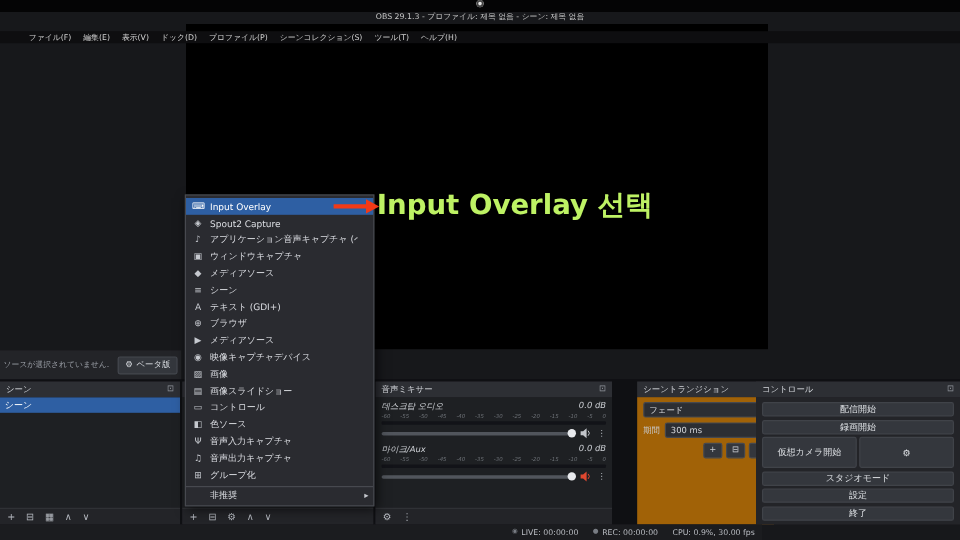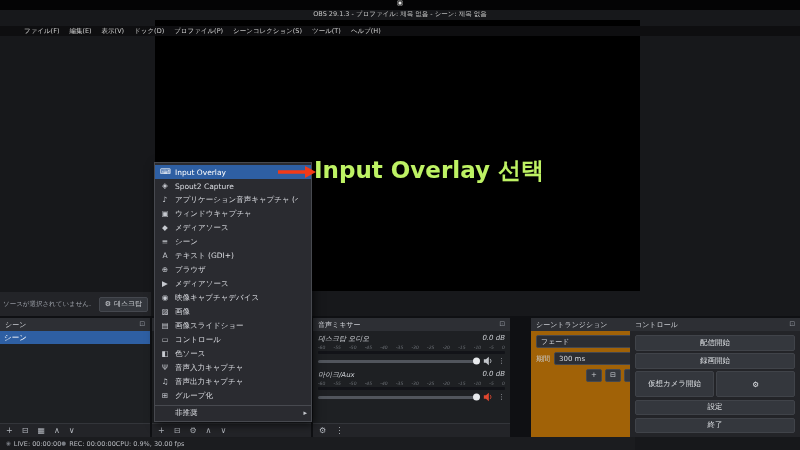--- a/index.html
+++ b/index.html
@@ -80,21 +80,21 @@
   .sq-btn{width:16px;height:13px;background:#34373d;border:1px solid #45484f;border-radius:2px;color:#c9ccd1;font-size:7px;display:flex;align-items:center;justify-content:center;line-height:1;}
 
   
   .controls-body{padding:4px 5px;display:flex;flex-direction:column;gap:2.5px;background:#232428;}
   .ctl-btn{height:26px;background:#34373d;border:1px solid #404349;border-radius:2px;color:#dfe2e6;font-size:7.5px;display:flex;align-items:center;justify-content:center;white-space:nowrap;}
   .vcam-row{display:flex;gap:2px;}
   .vcam-row .ctl-btn{flex:1;}
   .vcam-gear{width:16px;flex:none;}
 
   
-  .statusbar{position:absolute;left:0;top:437px;width:635px;height:13px;background:#1b1c1f;display:flex;align-items:center;padding:0 6px;z-index:5;}
+  .statusbar{position:absolute;left:0;top:437px;width:635px;height:13px;background:#1b1c1f;display:flex;align-items:center;justify-content:flex-end;gap:12px;padding:0 6px;z-index:5;}
   .status-item{display:flex;align-items:center;gap:3px;font-size:6.5px;color:#b9bcc2;white-space:nowrap;}
   .status-dot{font-size:5.5px;color:#787c83;line-height:1;}
 </style>
 </head>
 <body>
 
 <div class="app">
 
   <div class="titlebar">
     <span class="obs-logo"></span>
@@ -119,21 +119,21 @@
 
       <span class="menu-item">ヘルプ(H)</span>
     </div>
 
   <div class="preview-canvas"></div>
 
   <div class="props-bar">
     <span class="props-msg">ソースが選択されていません.</span>
     <span class="props-btn">
       <span>⚙</span>
-      <span>데스크탑</span>
+      <span>ベータ版</span>
     </span>
   </div>
 
   <div class="docks-strip"></div>
 
   <div class="dock scenes-dock">
     <div class="dock-header">
       <span class="dock-title">シーン</span>
       <span class="popout-icon">⊡</span>
     </div>
@@ -280,20 +280,21 @@
       <span class="dock-title">コントロール</span>
       <span class="popout-icon">⊡</span>
     </div>
     <div class="dock-body controls-body">
       <div class="ctl-btn">配信開始</div>
       <div class="ctl-btn">録画開始</div>
       <div class="vcam-row">
         <div class="ctl-btn">仮想カメラ開始</div>
         <div class="ctl-btn vcam-gear">⚙</div>
       </div>
+      <div class="ctl-btn">スタジオモード</div>
       <div class="ctl-btn">設定</div>
       <div class="ctl-btn">終了</div>
     </div>
   </div>
 
   <div class="context-menu">
 
       <div class="menu-row selected">
         <span class="mi-icon">⌨</span>
         <span class="mi-label">Input Overlay</span>

